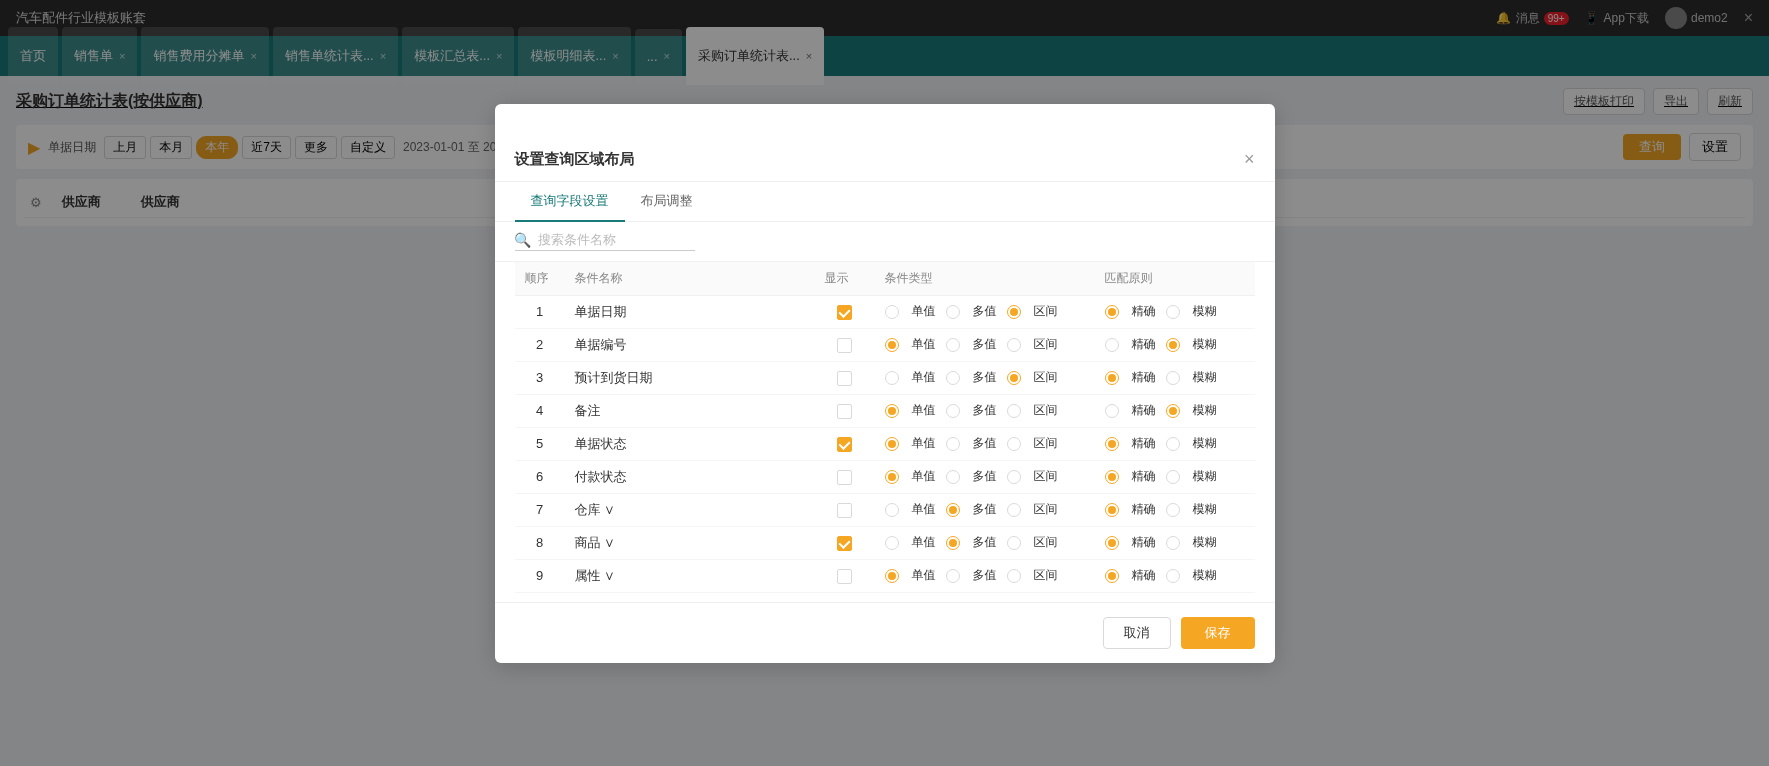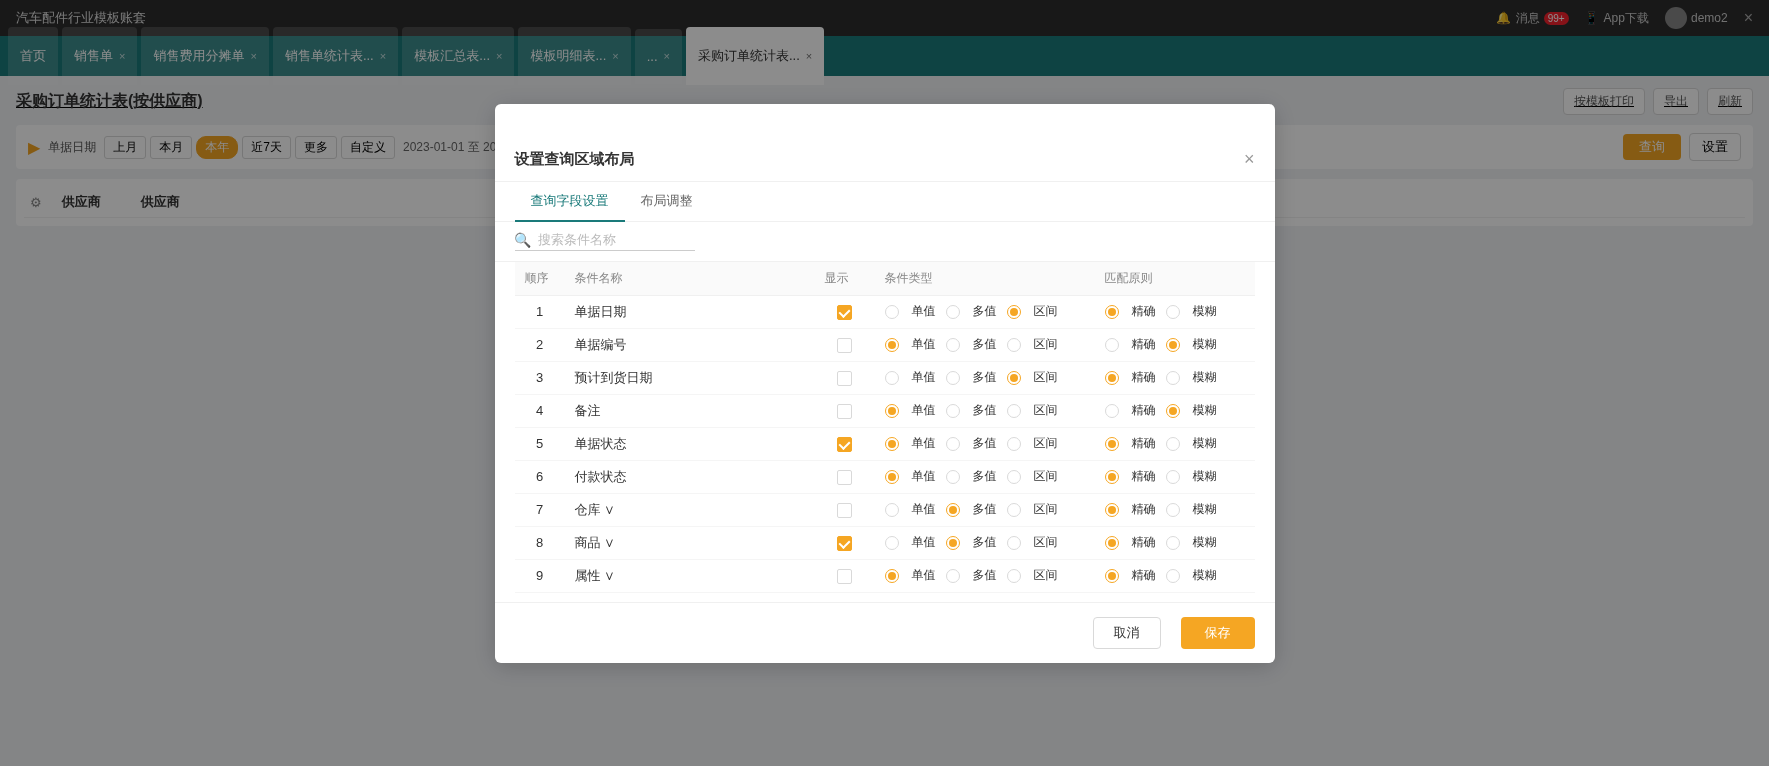--- a/index.html
+++ b/index.html
@@ -262,21 +262,21 @@
       max-height: 340px;
       overflow-y: auto;
     }
 
     
     .dialog-footer {
       display: flex;
       justify-content: flex-end;
       padding: 14px 20px;
       border-top: 1px solid #f0f0f0;
-      gap: 20px;
+      gap: 10px;
     }
     .btn-cancel {
       border: 1px solid #d9d9d9;
       background: #fff;
       border-radius: 4px;
       padding: 6px 20px;
       cursor: pointer;
       font-size: 13px;
       color: #333;
     }

